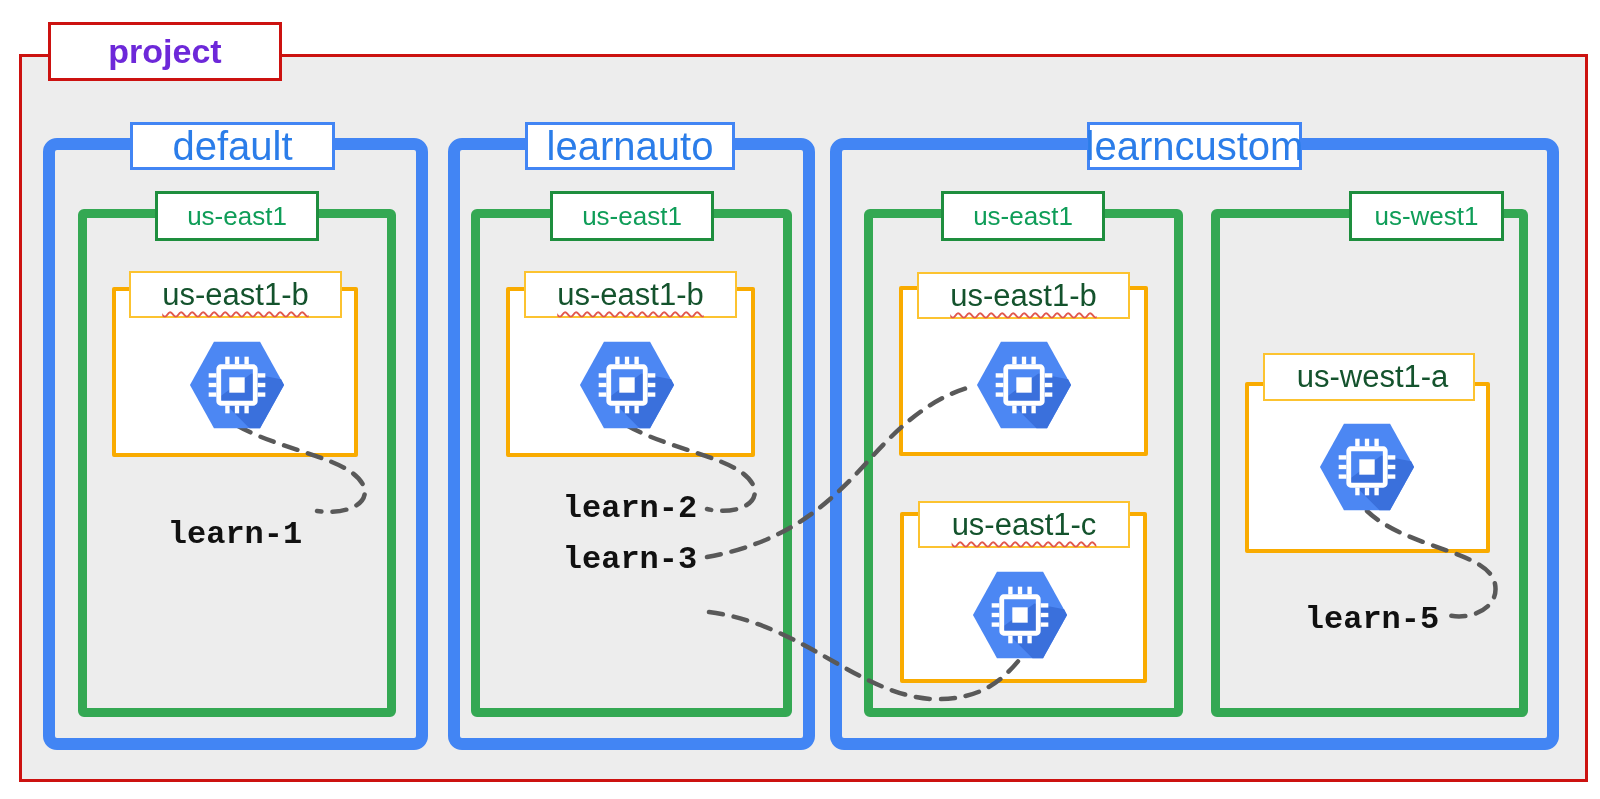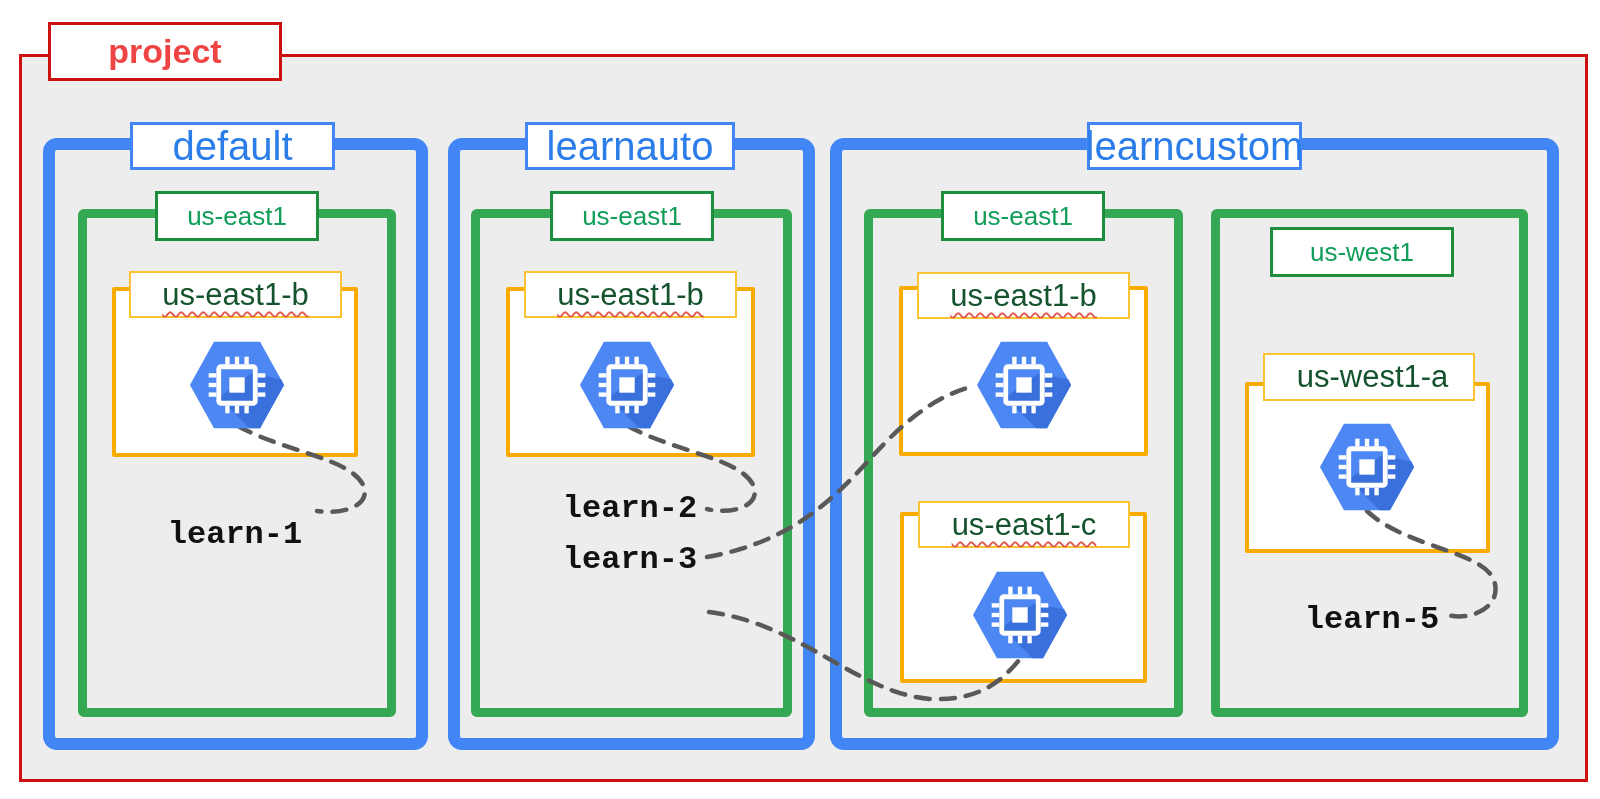--- a/index.html
+++ b/index.html
@@ -4,21 +4,21 @@
 <style>
   html,body{margin:0;padding:0;background:#fff;}
   .canvas{
     position:relative;width:1600px;height:799px;background:#ffffff;
     font-family:"Liberation Sans",sans-serif;overflow:hidden;
   }
   .abs{position:absolute;box-sizing:border-box;}
   .lbl{display:flex;align-items:center;justify-content:center;background:#fff;white-space:nowrap;}
 
   .project-box{left:19px;top:54px;width:1569px;height:728px;border:3px solid #cc1210;background:#ededed;z-index:0;}
-  .project-label{left:48px;top:22px;width:234px;height:59px;border:3px solid #cc1210;color:#ef4444;font-weight:bold;font-size:34px;z-index:6;}
+  .project-label{left:48px;top:22px;width:234px;height:59px;border:3px solid #cc1210;color:#6d28d9;font-weight:bold;font-size:34px;z-index:6;}
 
   .network{border:12px solid #4285f4;border-radius:14px;z-index:1;}
   .network-label{border:3px solid #4285f4;color:#2b7de9;font-size:40px;height:48px;top:122px;z-index:6;}
 
   .region{border:9px solid #34a853;border-radius:6px;z-index:2;}
   .region-label{border:3px solid #1e8e3e;color:#0f9d58;font-size:26px;height:50px;top:191px;z-index:6;}
 
   .zone{background:#fff;border:4px solid #f9ab00;border-radius:2px;z-index:3;}
   .zone-label{border:2px solid #fcc330;color:#14532d;font-size:31px;z-index:6;}
   .misspelled{
@@ -89,21 +89,21 @@
 
   <div class="abs lbl region-label" style="left:155px;width:164px;">
     <span>us-east1</span>
   </div>
   <div class="abs lbl region-label" style="left:550px;width:164px;">
     <span>us-east1</span>
   </div>
   <div class="abs lbl region-label" style="left:941px;width:164px;">
     <span>us-east1</span>
   </div>
-  <div class="abs lbl region-label" style="left:1270px;width:184px;margin-top:36px;">
+  <div class="abs lbl region-label" style="left:1349px;width:155px;">
     <span>us-west1</span>
   </div>
 
   <div class="abs zone" style="left:112px;top:287px;width:246px;height:170px;"></div>
   <div class="abs zone" style="left:506px;top:287px;width:249px;height:170px;"></div>
   <div class="abs zone" style="left:899px;top:286px;width:249px;height:170px;"></div>
   <div class="abs zone" style="left:900px;top:512px;width:247px;height:171px;"></div>
   <div class="abs zone" style="left:1245px;top:382px;width:245px;height:171px;"></div>
 
   <div class="abs lbl zone-label" style="left:129px;top:271px;width:213px;height:47px;">

